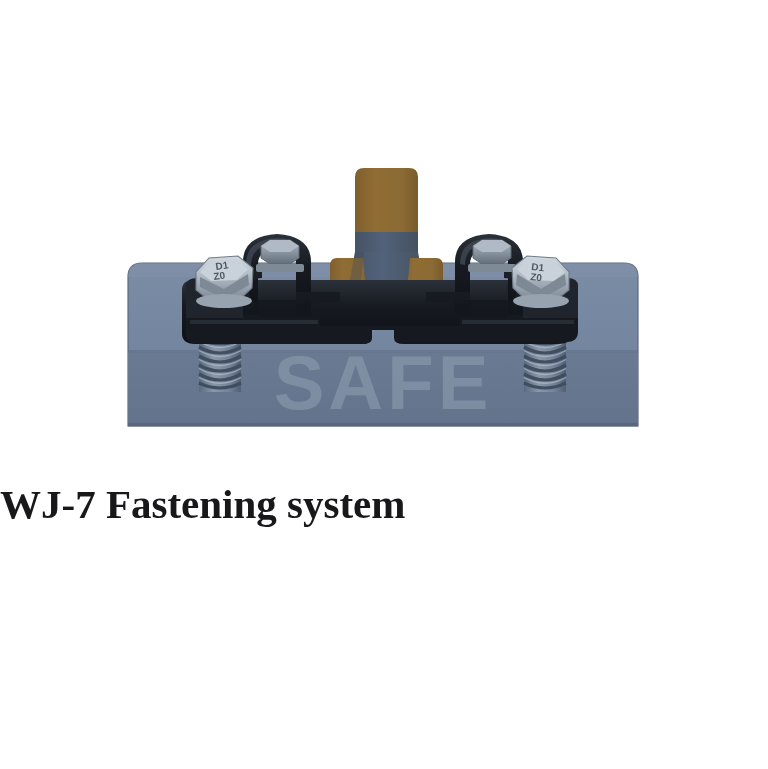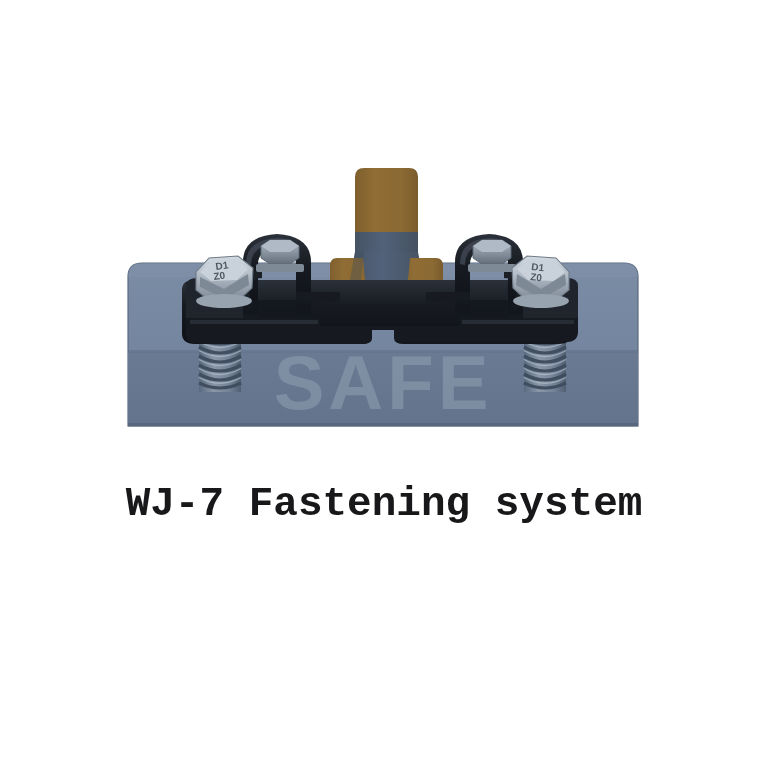--- a/index.html
+++ b/index.html
@@ -24,22 +24,22 @@
     left: 0;
     top: 0;
     width: 768px;
     height: 769px;
   }
   #figure-caption {
     position: absolute;
     left: 0;
     top: 484px;
     width: 768px;
-    text-align: center;
-    font-family: Liberation Mono, monospace;
+    text-align: left;
+    font-family: Liberation Serif, serif;
     font-weight: bold;
     font-size: 41px;
     letter-spacing: 0px;
     color: #18181a;
     white-space: pre;
     line-height: 1.0;
   }
 </style>
 </head>
 <body>

